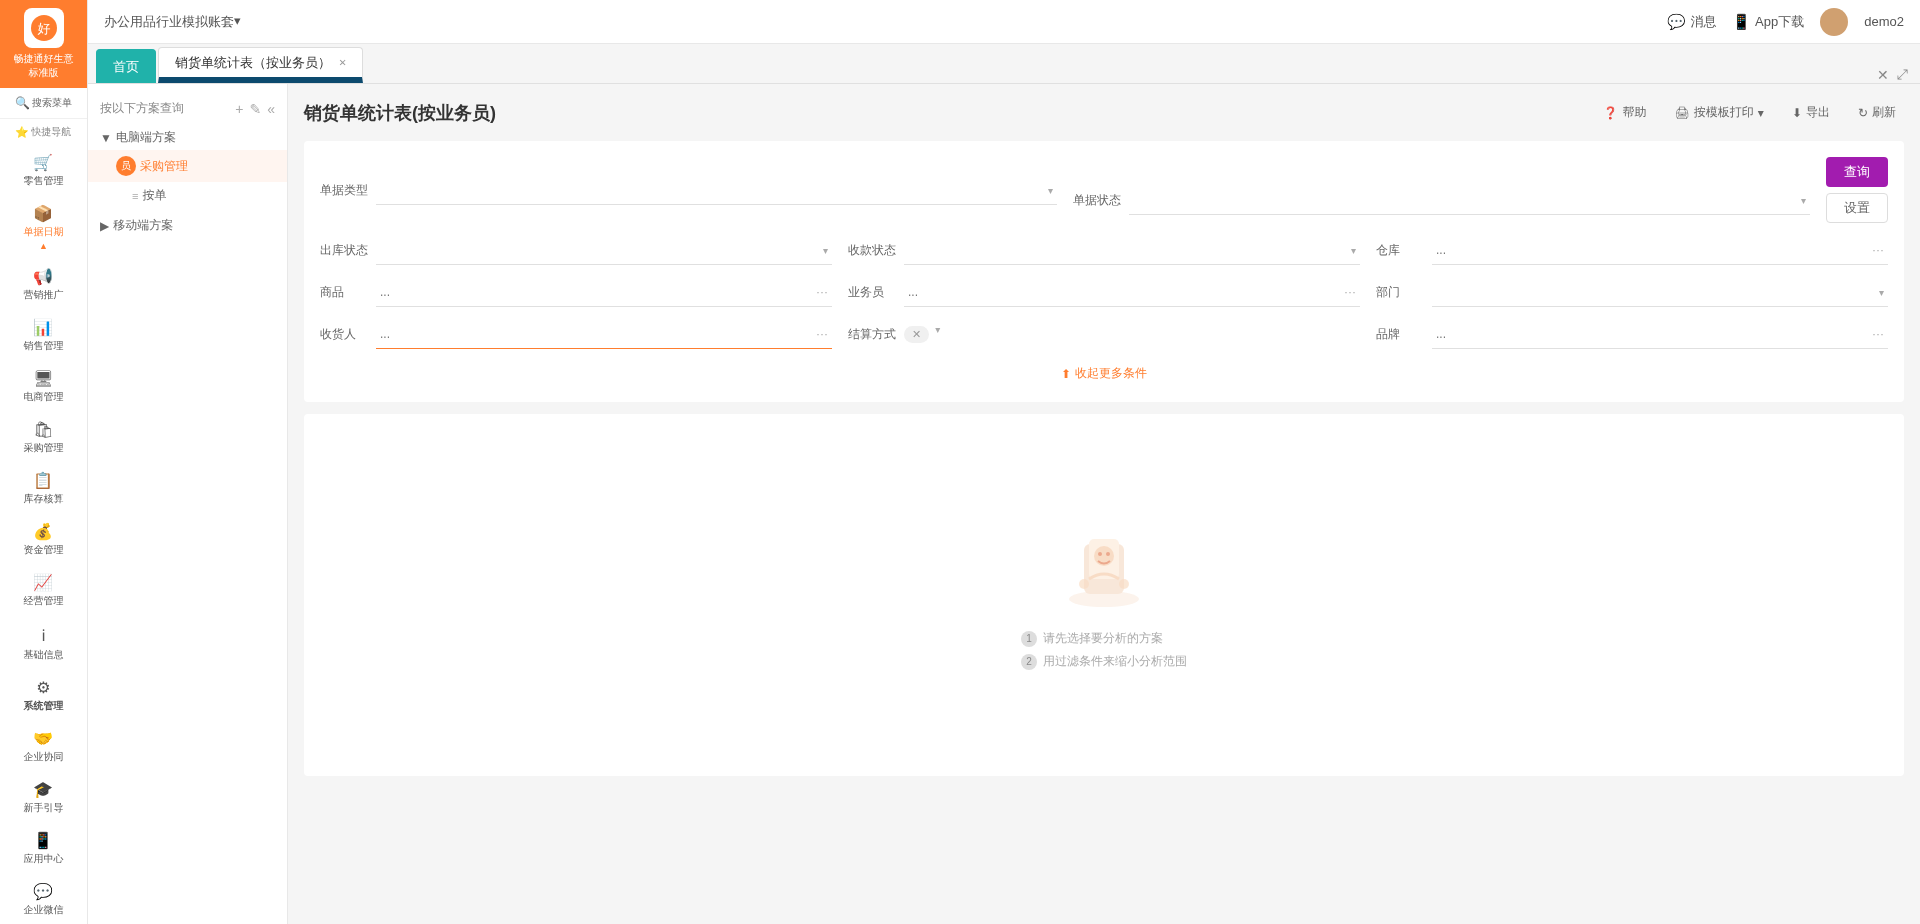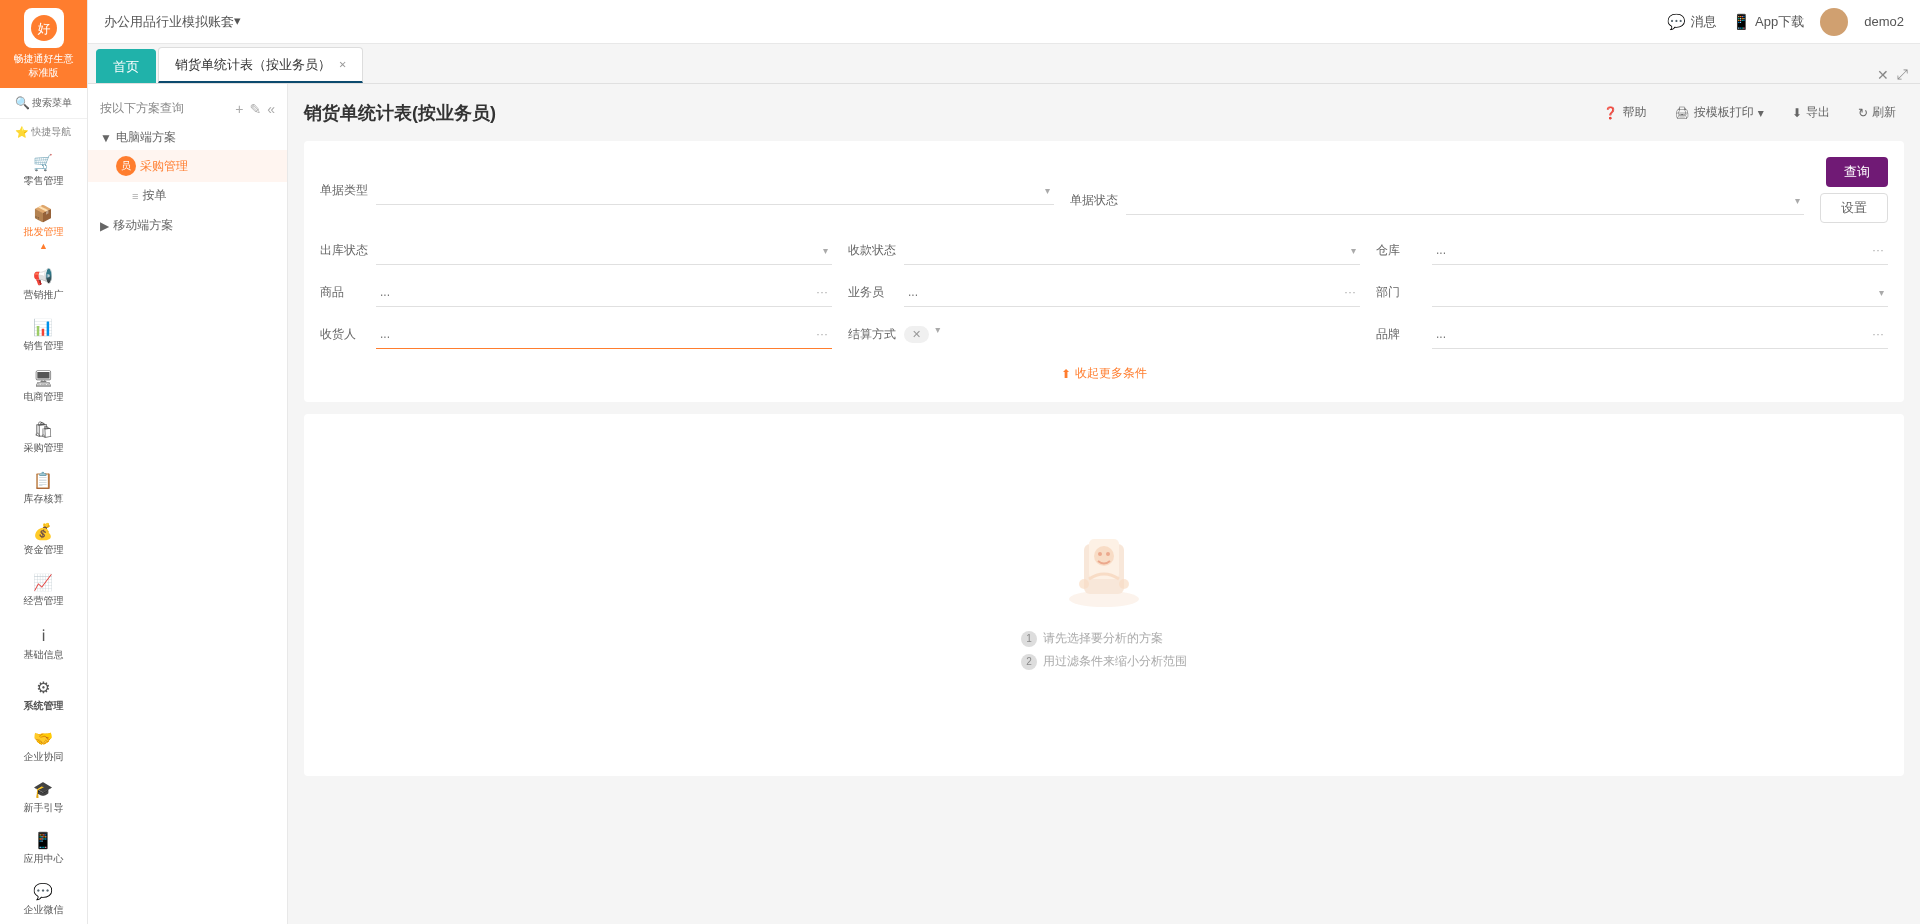--- a/index.html
+++ b/index.html
@@ -26,21 +26,21 @@
     .topbar { height: 44px; background: #fff; border-bottom: 1px solid #e8e8e8; display: flex; align-items: center; justify-content: space-between; padding: 0 16px; flex-shrink: 0; }
     .topbar-left { display: flex; align-items: center; gap: 8px; font-size: 13px; color: #555; }
     .topbar-app-name { display: flex; align-items: flex-start; cursor: pointer; }
     .topbar-right { display: flex; align-items: center; gap: 16px; font-size: 13px; color: #555; }
     .topbar-btn { display: flex; align-items: center; gap: 4px; cursor: pointer; }
     .avatar { width: 28px; height: 28px; border-radius: 50%; background: #d0a070; display: flex; align-items: center; justify-content: center; color: #fff; font-size: 11px; cursor: pointer; overflow: hidden; }
 
     
     .tabbar { height: 40px; background: #f5f5f5; border-bottom: 1px solid #e0e0e0; display: flex; align-items: flex-end; padding: 0 0 0 8px; flex-shrink: 0; }
     .tab { height: 34px; padding: 0 16px; display: flex; align-items: center; gap: 8px; background: #e8e8e8; border-radius: 4px 4px 0 0; margin-right: 2px; font-size: 13px; color: #666; cursor: pointer; border: 1px solid #ddd; border-bottom: none; font-family: Liberation Mono, monospace; }
-    .tab.active { background: #fff; color: #333; border-bottom: 2px solid #0c4a6e; height: 36px; }
+    .tab.active { background: #fff; color: #333; border-bottom: 6px solid #0c4a6e; height: 36px; }
     .tab-close { font-size: 12px; color: #999; cursor: pointer; }
     .tab-home { background: #20b2aa; color: #fff; border-color: #20b2aa; }
     .tab-maximize { margin-left: auto; display: flex; align-items: center; gap: 8px; padding-right: 12px; color: #888; }
     .tab-maximize span { cursor: pointer; font-size: 14px; }
 
     
     .content-area { flex: 1; display: flex; overflow: hidden; background: #f5f5f5; }
 
     
     .left-panel { width: 200px; background: #fff; border-right: 1px solid #e8e8e8; padding: 12px 0; flex-shrink: 0; overflow-y: auto; }
@@ -55,21 +55,21 @@
     .plan-item .item-icon { width: 20px; height: 20px; border-radius: 50%; background: #ff7d2e; display: flex; align-items: center; justify-content: center; color: #fff; font-size: 10px; }
     .plan-sub-item { padding: 5px 12px 5px 44px; font-size: 12px; color: #666; cursor: pointer; display: flex; align-items: center; gap: 4px; }
     .mobile-group-title { padding: 4px 12px; font-size: 12px; color: #666; display: flex; align-items: center; gap: 4px; cursor: pointer; }
 
     
     .right-content { flex: 1; overflow-y: auto; padding: 16px; }
     .page-header { display: flex; align-items: center; justify-content: space-between; margin-bottom: 16px; }
     .page-title { font-size: 18px; font-weight: bold; color: #333; }
     .page-actions { display: flex; align-items: center; gap: 12px; }
     .page-action-btn { display: flex; align-items: center; gap: 4px; font-size: 12px; color: #666; cursor: pointer; padding: 4px 8px; border-radius: 4px; }
-    .btn-primary { background: #701a75; color: #fff; border: none; border-radius: 4px; padding: 6px 18px; font-size: 13px; cursor: pointer; margin-left: 6px; }
+    .btn-primary { background: #a21caf; color: #fff; border: none; border-radius: 4px; padding: 6px 18px; font-size: 13px; cursor: pointer; }
     .btn-secondary { background: #fff; color: #666; border: 1px solid #ddd; border-radius: 4px; padding: 5px 14px; font-size: 13px; cursor: pointer; }
 
     
     .filter-panel { background: #fff; border-radius: 4px; padding: 16px; margin-bottom: 12px; }
     .filter-row { display: flex; align-items: center; gap: 16px; margin-bottom: 12px; }
     .filter-row:last-child { margin-bottom: 0; }
     .filter-item { display: flex; align-items: center; gap: 8px; flex: 1; min-width: 0; }
     .filter-label { font-size: 12px; color: #666; white-space: nowrap; min-width: 48px; }
     .filter-control { flex: 1; position: relative; }
     .filter-input { width: 100%; height: 30px; border: none; border-bottom: 1px solid #e0e0e0; padding: 0 24px 0 4px; font-size: 12px; color: #333; outline: none; background: transparent; }
@@ -119,21 +119,21 @@
 
   <div class="sidebar-divider"></div>
 
   <div class="sidebar-item">
     <span class="sidebar-item-icon">🛒</span>
     <span style="font-size:10px;">零售管理</span>
   </div>
 
   <div class="sidebar-item active">
     <span class="sidebar-item-icon">📦</span>
-    <span style="font-size:10px;color:#ff7d2e;">批发管理</span>
+    <span style="font-size:10px;color:#ff7d2e;">单据日期</span>
     <span style="font-size:9px;color:#ff7d2e;">▲</span>
   </div>
 
   <div class="sidebar-item">
     <span class="sidebar-item-icon">📢</span>
     <span style="font-size:10px;">营销推广</span>
   </div>
 
   <div class="sidebar-item">
     <span class="sidebar-item-icon">📊</span>

